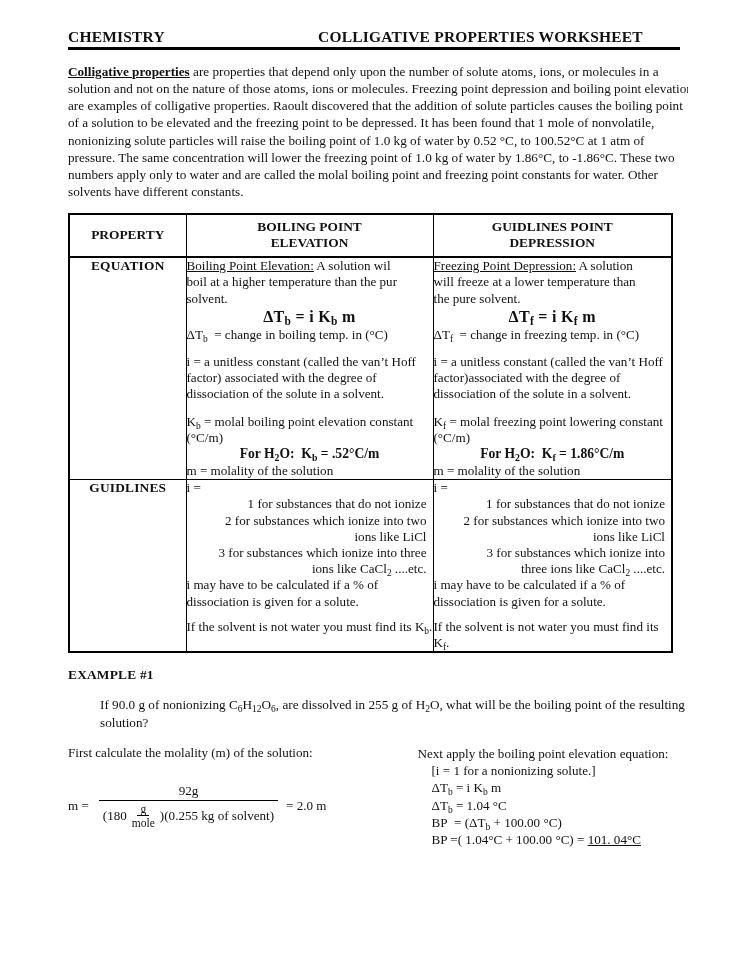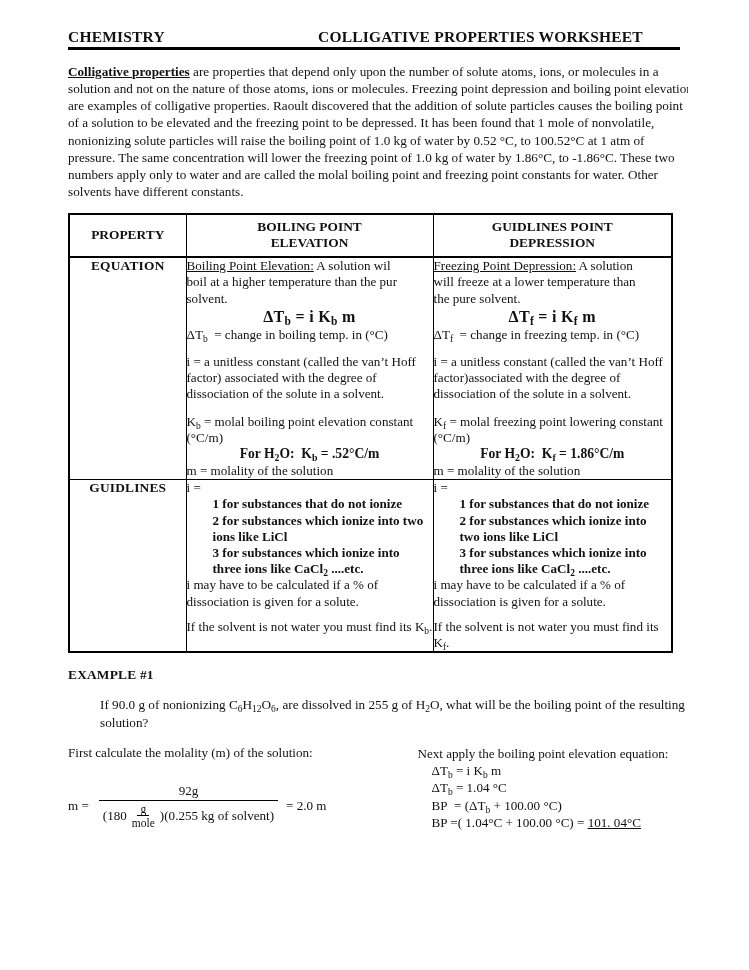--- a/index.html
+++ b/index.html
@@ -119,23 +119,22 @@
     font-size: 72%;
     vertical-align: -0.28em;
     line-height: 0;
   }
   .guide-list {
     margin: 0;
     padding: 0;
     list-style: none;
   }
   .guide-list li {
-    text-align: left;
+    text-align: right;
     padding: 0 6px 0 26px;
-    font-weight: bold;
   }
 
   
   .example-head {
     margin-top: 14px;
     font-weight: bold;
     font-size: 13.4px;
     letter-spacing: .2px;
   }
   .example-q {
@@ -324,20 +323,21 @@
             </span>
             <span>)(0.255 kg of solvent)</span>
           </span>
         </span>
         <span class="rhs">= 2.0 m</span>
       </div>
     </div>
 
     <div class="sol-right">
       <div>Next apply the boiling point elevation equation:</div>
+      <div class="indent">[i = 1 for a nonionizing solute.]</div>
       <div class="indent">ΔT<sub>b</sub> = i K<sub>b</sub> m</div>
       <div class="indent">ΔT<sub>b</sub> = 1.04 °C</div>
       <div class="indent">BP&nbsp; = (ΔT<sub>b</sub> + 100.00 °C)</div>
       <div class="indent"><span>BP  =( 1.04°C + 100.00 °C) = </span><span class="u-ans">101. 04°C</span></div>
     </div>
 
   </div>
 
 </div>
 

